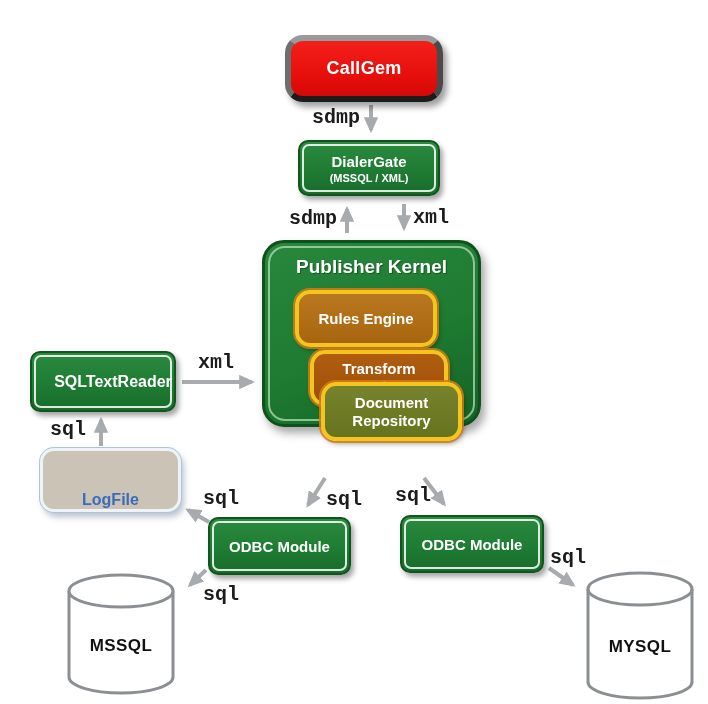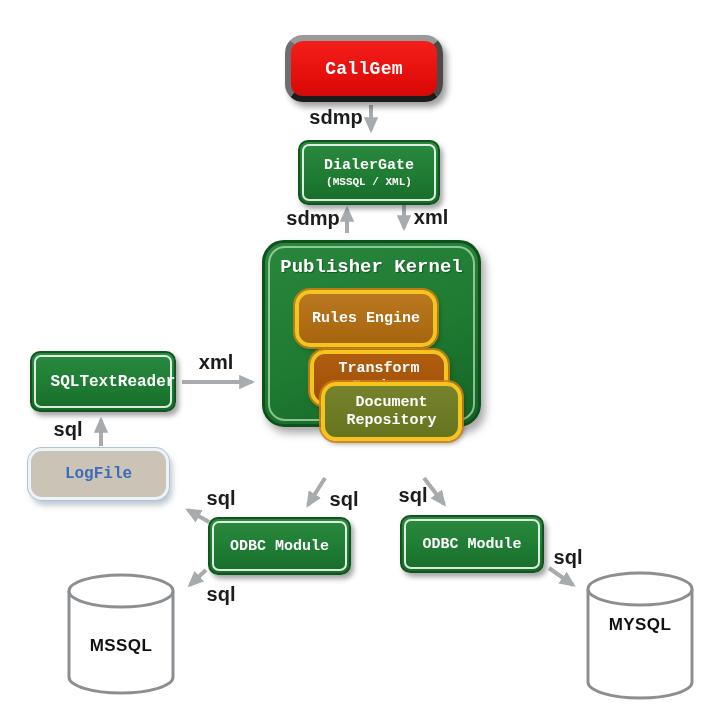--- a/index.html
+++ b/index.html
@@ -4,21 +4,21 @@
 <style>
   html,body{margin:0;padding:0;background:#ffffff;}
   .stage{
     position:relative;width:708px;height:704px;background:#ffffff;overflow:hidden;
     font-family:"Liberation Sans",sans-serif;
   }
   .wires{position:absolute;left:0;top:0;width:708px;height:704px;}
 
   
   .node{position:absolute;box-sizing:border-box;display:flex;flex-direction:column;
-        align-items:center;justify-content:center;text-align:center;font-family:Liberation Mono, monospace;}
+        align-items:center;justify-content:center;text-align:center;}
 
   
   .red-sign{
     background:linear-gradient(180deg,#f41e1a 0%,#e30d0a 70%,#d40a08 100%);
     border:6px solid #4a4a4a;
     border-top-color:#9a9a9a;border-left-color:#6e6e6e;border-bottom-color:#1c1c1c;
     border-radius:18px;
     box-shadow:4px 5px 6px rgba(0,0,0,.38);
     color:#ffffff;font-weight:bold;font-size:18px;letter-spacing:.3px;
   }
@@ -65,21 +65,21 @@
   .logfile{
     background:#cbc4b6;
     border:3px solid #eef3f8;border-radius:14px;
     box-shadow:0 0 0 1px #b2c4d4,3px 5px 6px rgba(125,145,165,.55);
     color:#3a6cb8;font-weight:bold;font-size:16px;
   }
 
   
   .edge-label{
     position:absolute;transform:translate(-50%,-50%);
-    font-family:Liberation Sans, sans-serif;font-weight:600;font-size:20px;color:#1c1c1c;
+    font-family:Liberation Mono, monospace;font-weight:600;font-size:20px;color:#1c1c1c;
     white-space:nowrap;
   }
 
   
   .db-label{
     position:absolute;transform:translate(-50%,-50%);
     font-size:17px;color:#111111;letter-spacing:.4px;font-weight:bold;
   }
 
   .t-main{font-size:15px;}
@@ -117,21 +117,21 @@
         <path d="M588,589 L588,682 A52,16 0 0,0 692,682 L692,589"></path>
         <ellipse cx="640" cy="589" rx="52" ry="16"></ellipse>
       </g>
     </g>
   </svg>
 
   <div class="node red-sign" style="left:285px;top:35px;width:158px;height:67px;">
     <span>CallGem</span>
   </div>
 
-  <div class="node green-sign" style="left:298px;top:140px;width:142px;height:65px;text-align:right;">
+  <div class="node green-sign" style="left:298px;top:140px;width:142px;height:56px;text-align:right;">
     <span class="t-main">DialerGate</span>
     <span class="t-sub">(MSSQL / XML)</span>
   </div>
 
   <div class="node kernel" style="left:262px;top:240px;width:219px;height:187px;justify-content:flex-start;">
     <div class="kernel-title">Publisher Kernel</div>
     <div class="gold-box fill-rules" style="left:30px;top:47px;width:142px;height:57px;">
       <span>Rules Engine</span>
     </div>
     <div class="gold-box fill-transform" style="left:45px;top:107px;width:138px;height:56px;">
@@ -139,34 +139,34 @@
     </div>
     <div class="gold-box fill-document" style="left:56px;top:139px;width:141px;height:59px;">
       <span style="width:100px;">Document Repository</span>
     </div>
   </div>
 
   <div class="node green-sign" style="left:30px;top:351px;width:146px;height:61px;font-size:16px;padding-left:20px;">
     <span>SQLTextReader</span>
   </div>
 
-  <div class="node logfile" style="left:28px;top:448px;width:141px;height:52px;">
+  <div class="node logfile" style="left:40px;top:448px;width:141px;height:64px;justify-content:flex-end;">
     <span>LogFile</span>
   </div>
 
   <div class="node green-sign" style="left:208px;top:517px;width:143px;height:58px;font-size:15px;">
     <span>ODBC Module</span>
   </div>
 
   <div class="node green-sign" style="left:400px;top:515px;width:144px;height:58px;font-size:15px;">
     <span>ODBC Module</span>
   </div>
 
   <div class="db-label" style="left:121px;top:646px;">MSSQL</div>
-  <div class="db-label" style="left:640px;top:625px;">MYSQL</div>
+  <div class="db-label" style="left:640px;top:647px;">MYSQL</div>
 
   <div class="edge-label" style="left:336px;top:117px;">sdmp</div>
   <div class="edge-label" style="left:313px;top:218px;">sdmp</div>
   <div class="edge-label" style="left:431px;top:217px;">xml</div>
   <div class="edge-label" style="left:216px;top:362px;">xml</div>
   <div class="edge-label" style="left:68px;top:429px;">sql</div>
   <div class="edge-label" style="left:221px;top:498px;">sql</div>
   <div class="edge-label" style="left:344px;top:499px;">sql</div>
   <div class="edge-label" style="left:413px;top:495px;">sql</div>
   <div class="edge-label" style="left:221px;top:594px;">sql</div>

